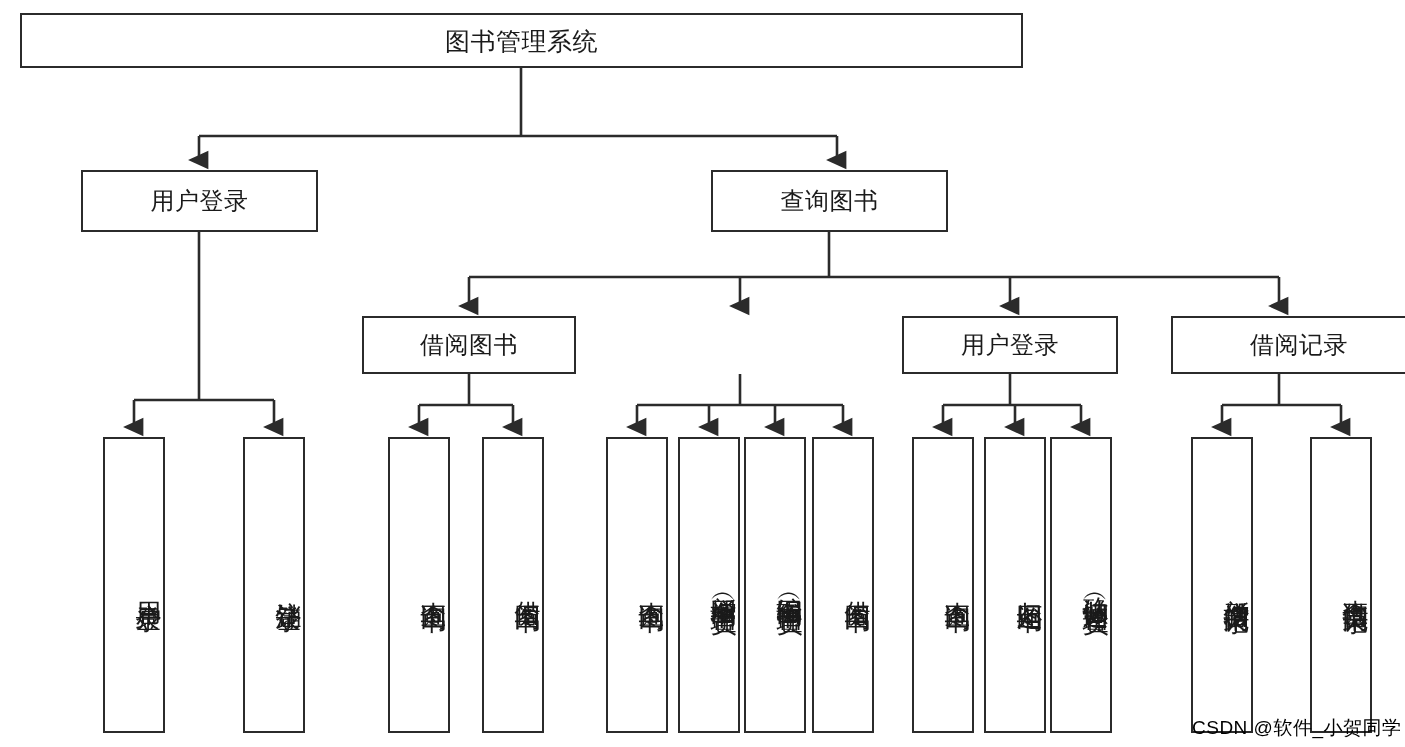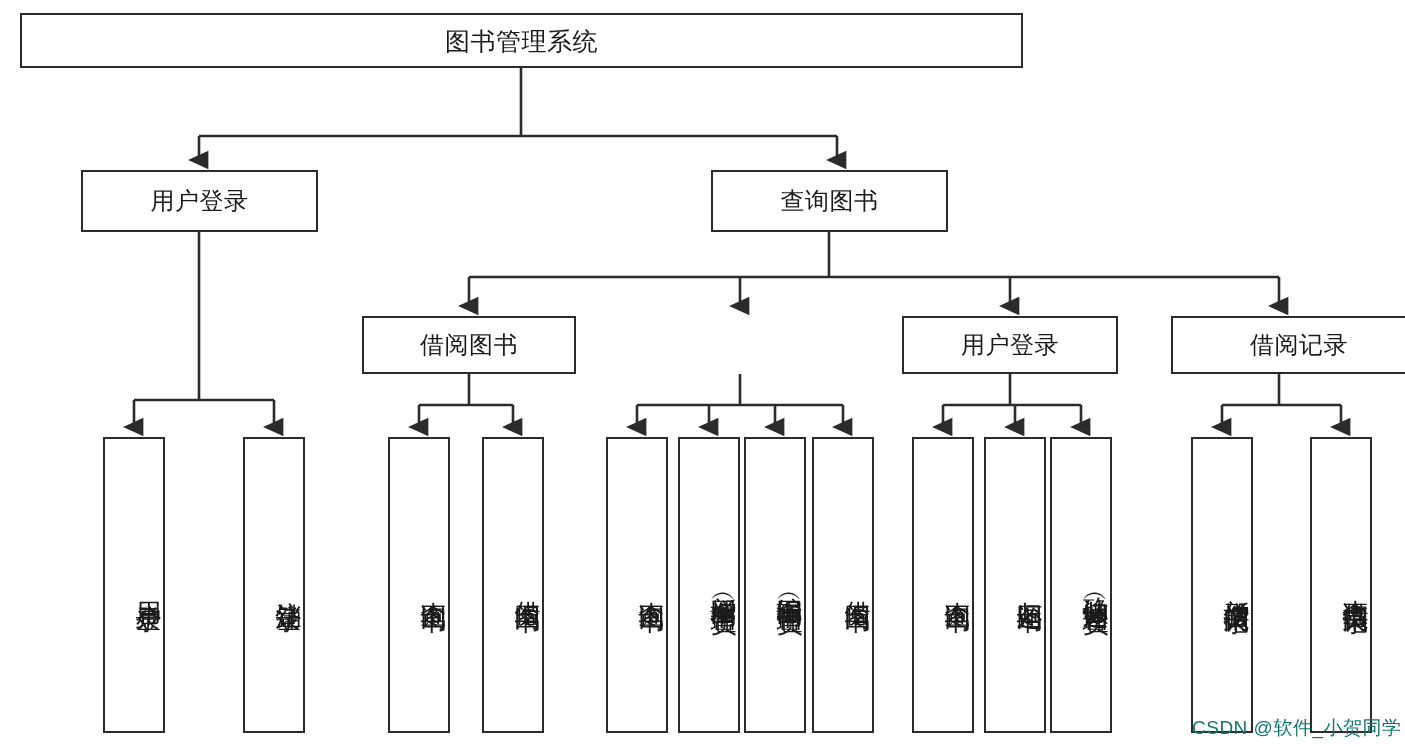--- a/index.html
+++ b/index.html
@@ -60,21 +60,21 @@
   .node.vert.mid > .vlabel {
     margin-top: auto;
     margin-bottom: auto;
   }
   .node.root {
     font-size: 25px;
   }
   .watermark {
     position: absolute;
     font-size: 19px;
-    color: #0f766e;
+    color: #000000;
     white-space: nowrap;
     letter-spacing: 0.5px;
   }
 </style>
 </head>
 <body>
 
 <div id="canvas">
 
   <svg id="edges" viewBox="0 0 1405 747" width="1405" height="747">

